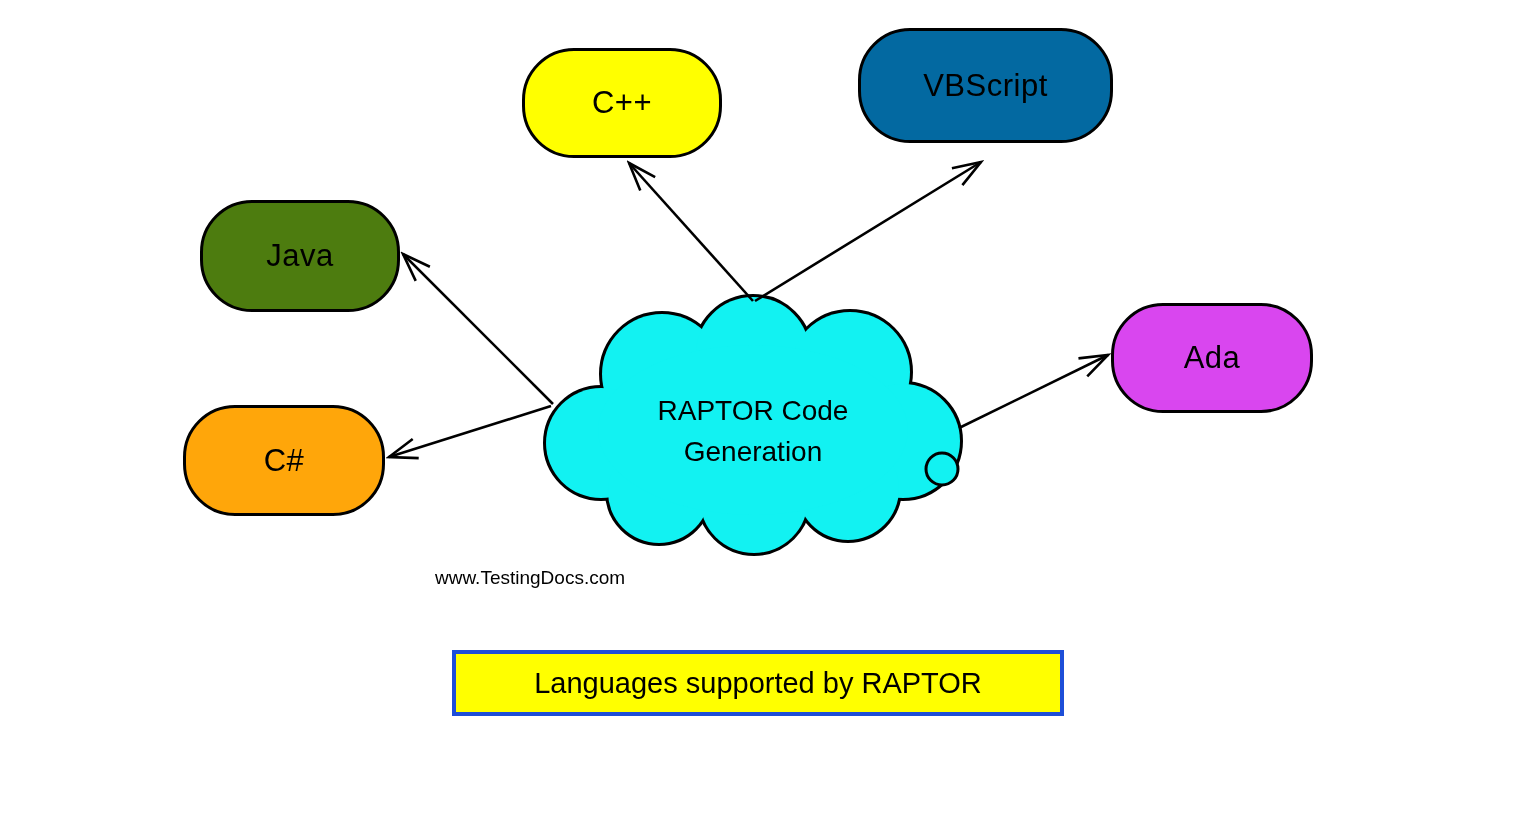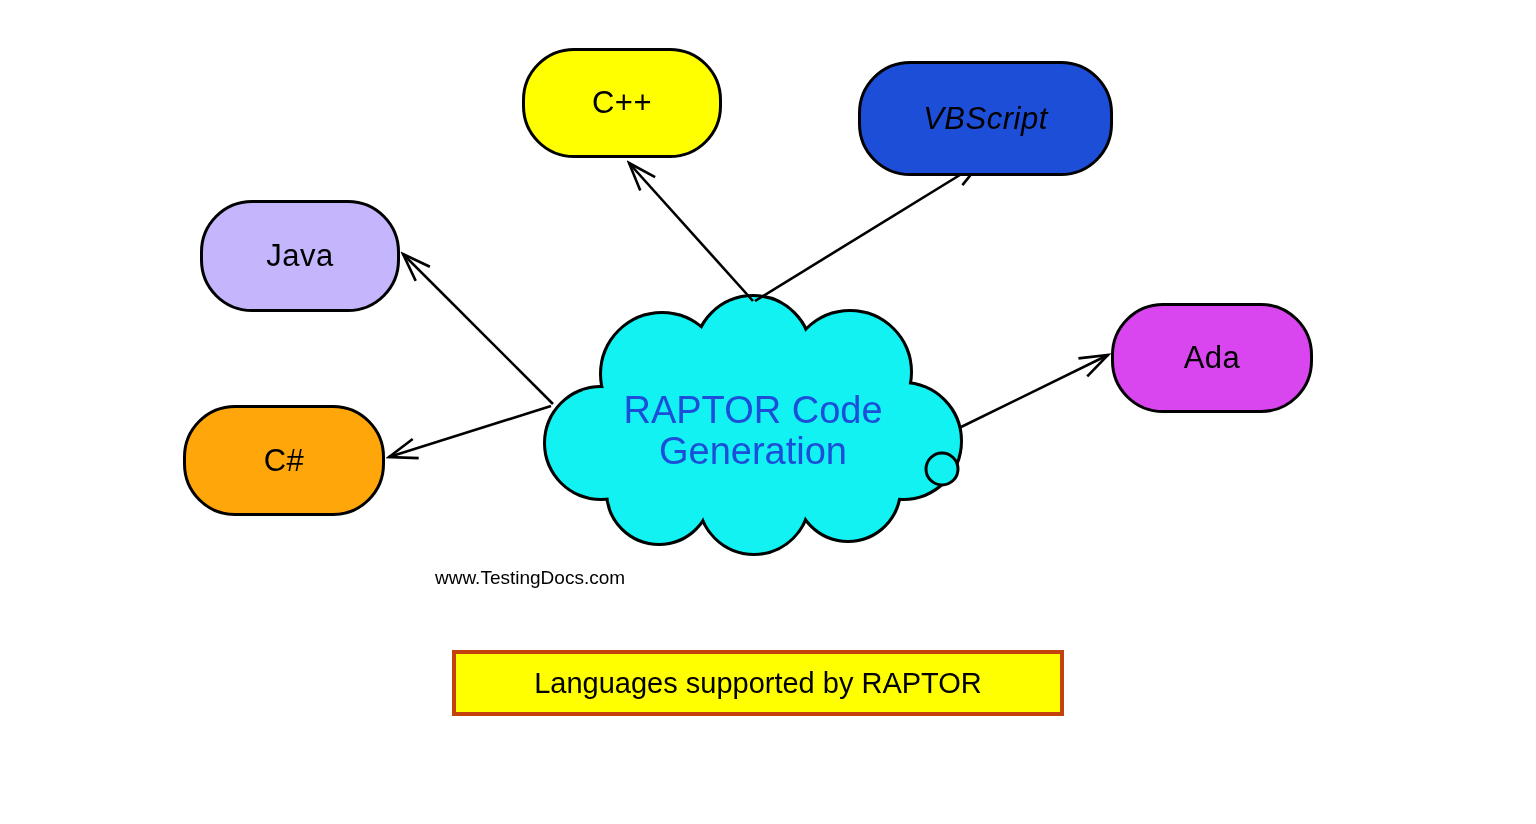--- a/index.html
+++ b/index.html
@@ -37,40 +37,40 @@
     color: #000000;
     letter-spacing: 0.5px;
   }
   .cloud-label {
     position: absolute;
     z-index: 3;
     left: 613px;
     top: 390px;
     width: 280px;
     text-align: center;
-    font-size: 38px;
+    font-size: 28px;
     line-height: 41px;
-    color: #1d4ed8;
+    color: #000000;
   }
   .watermark {
     position: absolute;
     z-index: 2;
     left: 435px;
     top: 567px;
     font-size: 19px;
     color: #000000;
   }
   .caption-box {
     position: absolute;
     z-index: 2;
     left: 452px;
     top: 650px;
     width: 612px;
     height: 66px;
-    border: 4px solid #c2410c;
+    border: 4px solid #1d4ed8;
     box-sizing: border-box;
     display: flex;
     align-items: center;
     justify-content: center;
   }
   .caption-label {
     font-size: 29px;
     color: #000000;
   }
 </style>
@@ -117,25 +117,25 @@
       <line x1="959" y1="428" x2="1108" y2="355" marker-end="url(#openArrow)"></line>
     </g>
 
     <circle cx="942" cy="469" r="16" stroke="#000000" stroke-width="3" fill="#12F2F2"></circle>
   </svg>
 
   <div class="node" style="left: 522px; top: 48px; width: 200px; height: 110px; background: rgb(255, 255, 0);">
     <span class="node-label">C++</span>
   </div>
 
-  <div class="node" style="left: 858px; top: 61px; width: 255px; height: 115px; background: #1d4ed8; font-style: italic;">
+  <div class="node" style="left: 858px; top: 28px; width: 255px; height: 115px; background: #0369a1;">
     <span class="node-label">VBScript</span>
   </div>
 
-  <div class="node" style="left: 200px; top: 200px; width: 200px; height: 112px; background: #c4b5fd;">
+  <div class="node" style="left: 200px; top: 200px; width: 200px; height: 112px; background: #4d7c0f;">
     <span class="node-label">Java</span>
   </div>
 
   <div class="node" style="left: 183px; top: 405px; width: 202px; height: 111px; background: rgb(255, 166, 10);">
     <span class="node-label">C#</span>
   </div>
 
   <div class="node" style="left: 1111px; top: 303px; width: 202px; height: 110px; background: #d946ef;">
     <span class="node-label">Ada</span>
   </div>

